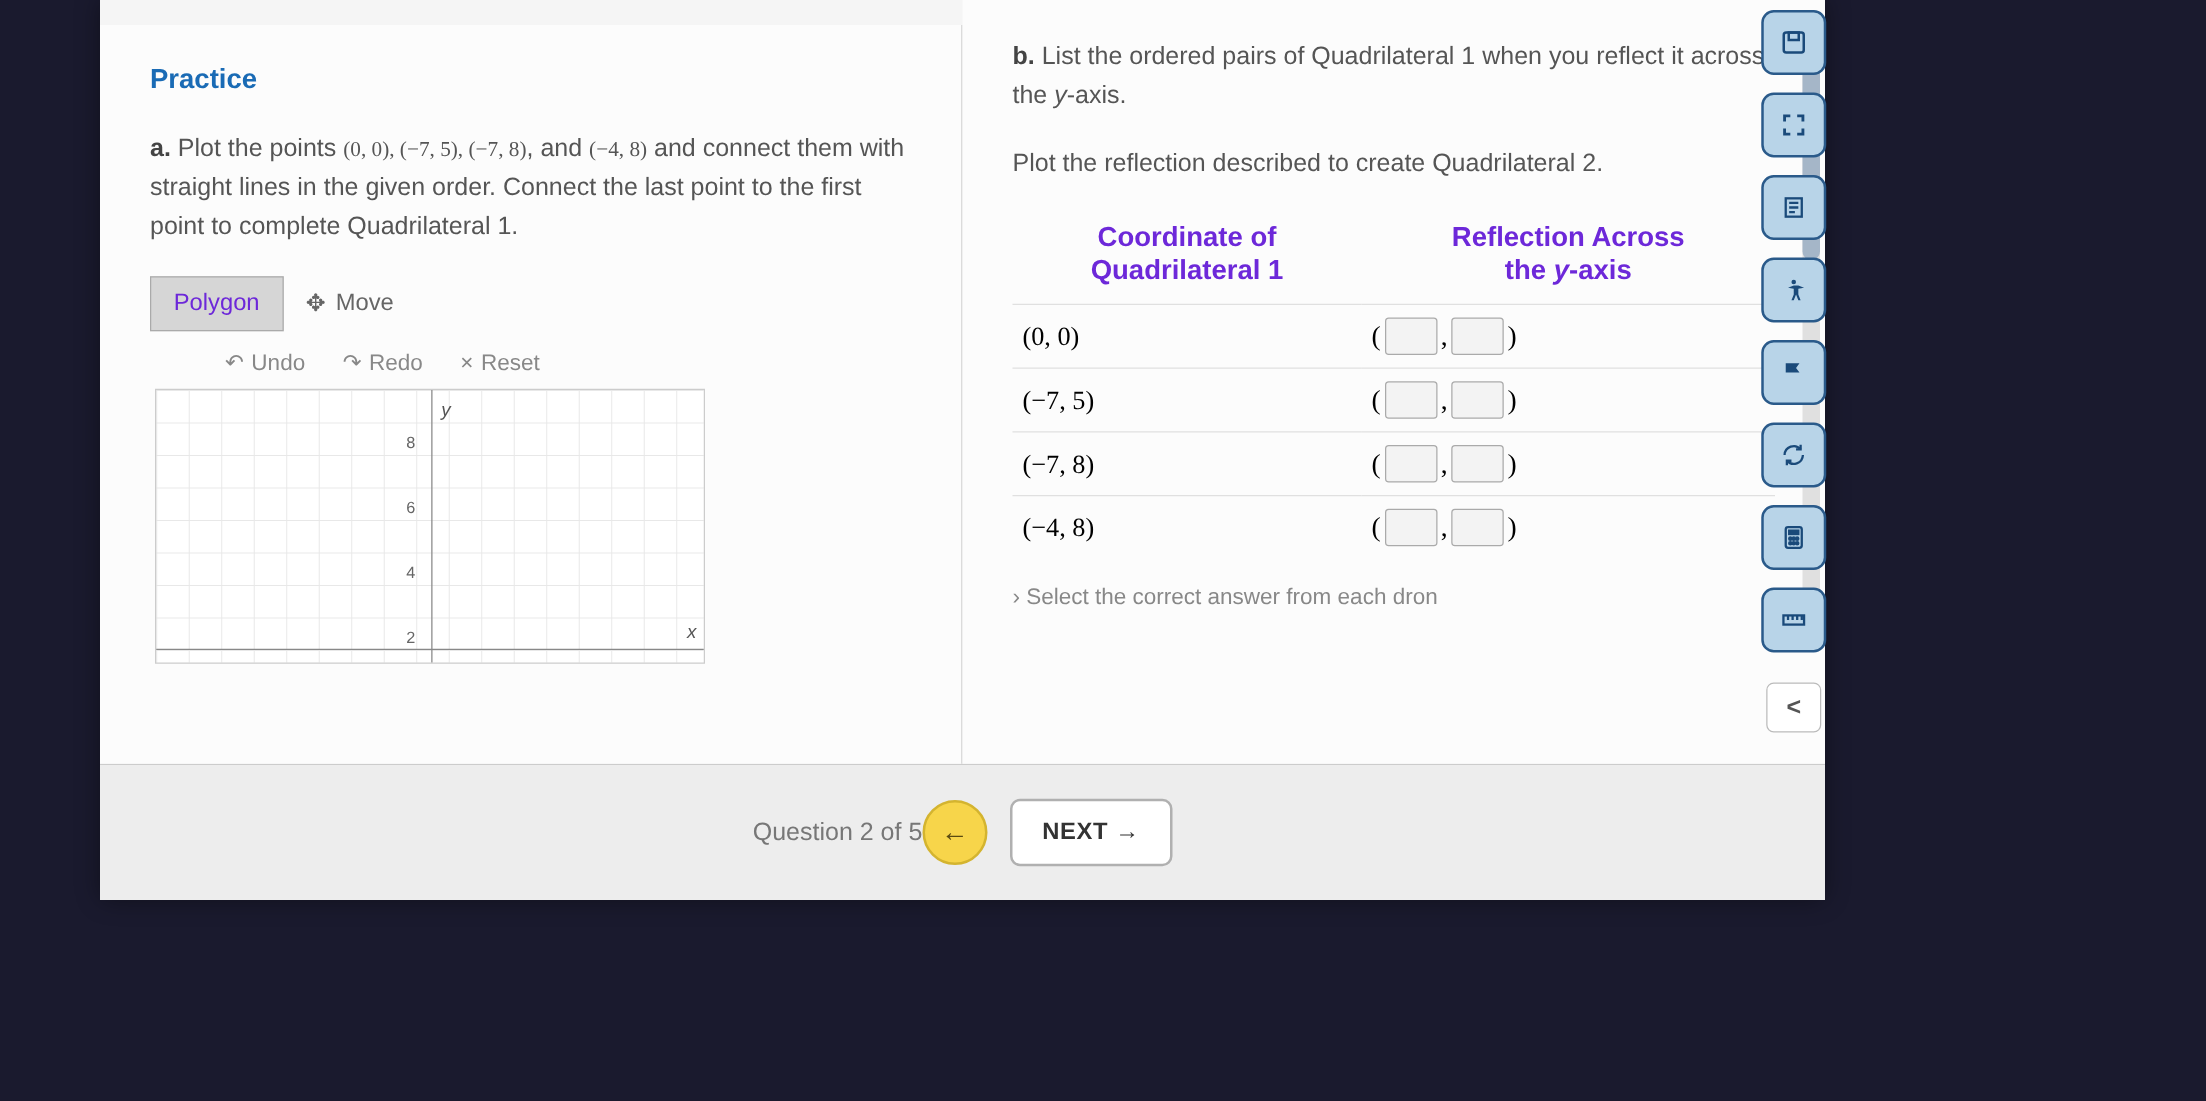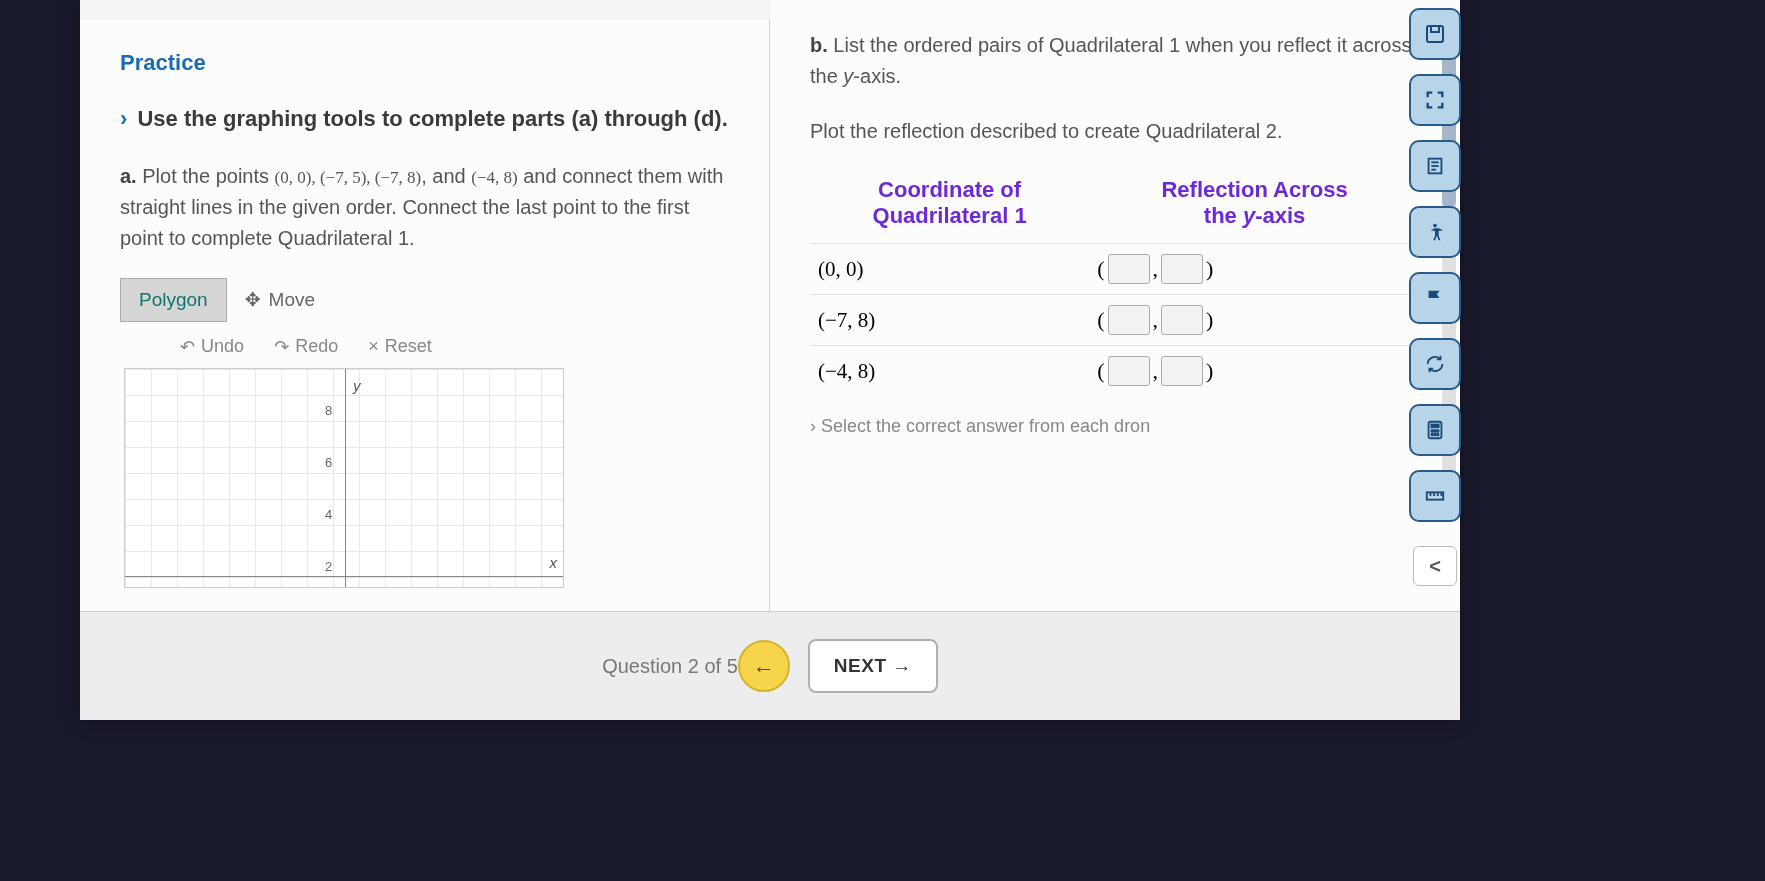--- a/index.html
+++ b/index.html
@@ -58,21 +58,21 @@
 .part-text .ital { font-style: italic; }
 .graph-toolbar {
   display: flex;
   align-items: center;
   gap: 0;
   margin-top: 6px;
 }
 .tool-btn {
   padding: 10px 18px;
   font-size: 19px;
-  color: #0f766e;
+  color: #6d28d9;
   background: #e8e8e8;
   border: 1px solid #ccc;
   display: inline-flex;
   align-items: center;
   gap: 8px;
 }
 .tool-btn.selected {
   background: #d6d6d6;
   border: 1px solid #aaa;
 }
@@ -201,24 +201,20 @@
 </style>
 </head>
 <body>
 
 <div class="app-frame">
   <div class="content-row">
 
     <div class="left-panel">
       <div class="practice-title">Practice</div>
 
-      <div class="instruction">
-        <span class="chev">›</span>
-        <span class="bold">Use the graphing tools to complete parts (a) through (d).</span>
-      </div>
 
       <div class="part-text">
         <span class="lbl">a.</span>
         <span>Plot the points </span><span class="math">(0, 0), (−7, 5), (−7, 8)</span><span>, and </span><span class="math">(−4, 8)</span><span> and connect them with straight lines in the given order. Connect the last point to the first point to complete Quadrilateral 1.</span>
       </div>
 
       <div class="graph-toolbar">
         <div class="tool-btn selected">
           <span>Polygon</span>
         </div>
@@ -275,20 +271,24 @@
               <div><span>the </span><span class="ital">y</span><span>-axis</span></div>
             </th>
           </tr>
         </thead>
         <tbody>
           <tr>
             <td>(0, 0)</td>
             <td><span class="pair-input">(<span class="pair-box"></span>,<span class="pair-box"></span>)</span></td>
           </tr>
           <tr>
+            <td>(−7, 5)</td>
+            <td><span class="pair-input">(<span class="pair-box"></span>,<span class="pair-box"></span>)</span></td>
+          </tr>
+          <tr>
             <td>(−7, 8)</td>
             <td><span class="pair-input">(<span class="pair-box"></span>,<span class="pair-box"></span>)</span></td>
           </tr>
           <tr>
             <td>(−4, 8)</td>
             <td><span class="pair-input">(<span class="pair-box"></span>,<span class="pair-box"></span>)</span></td>
           </tr>
         </tbody>
       </table>
 

